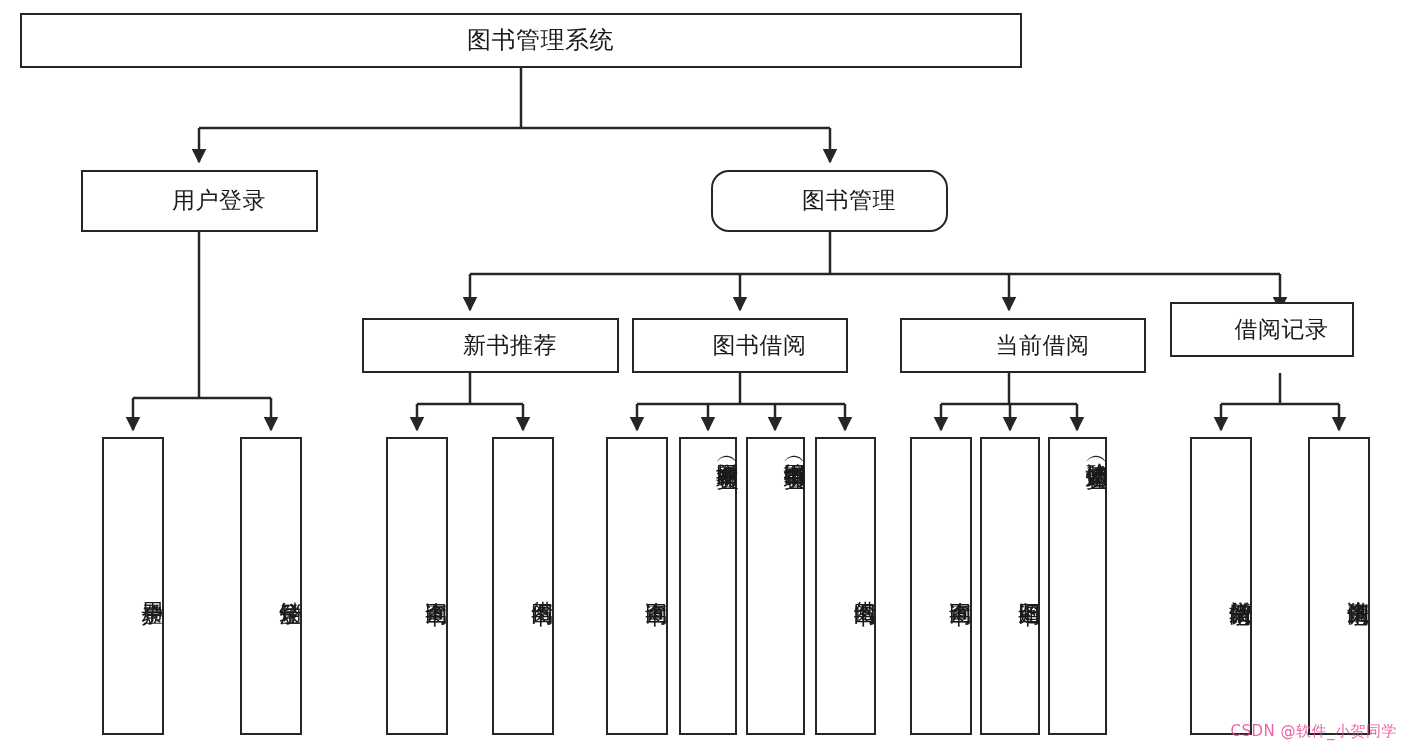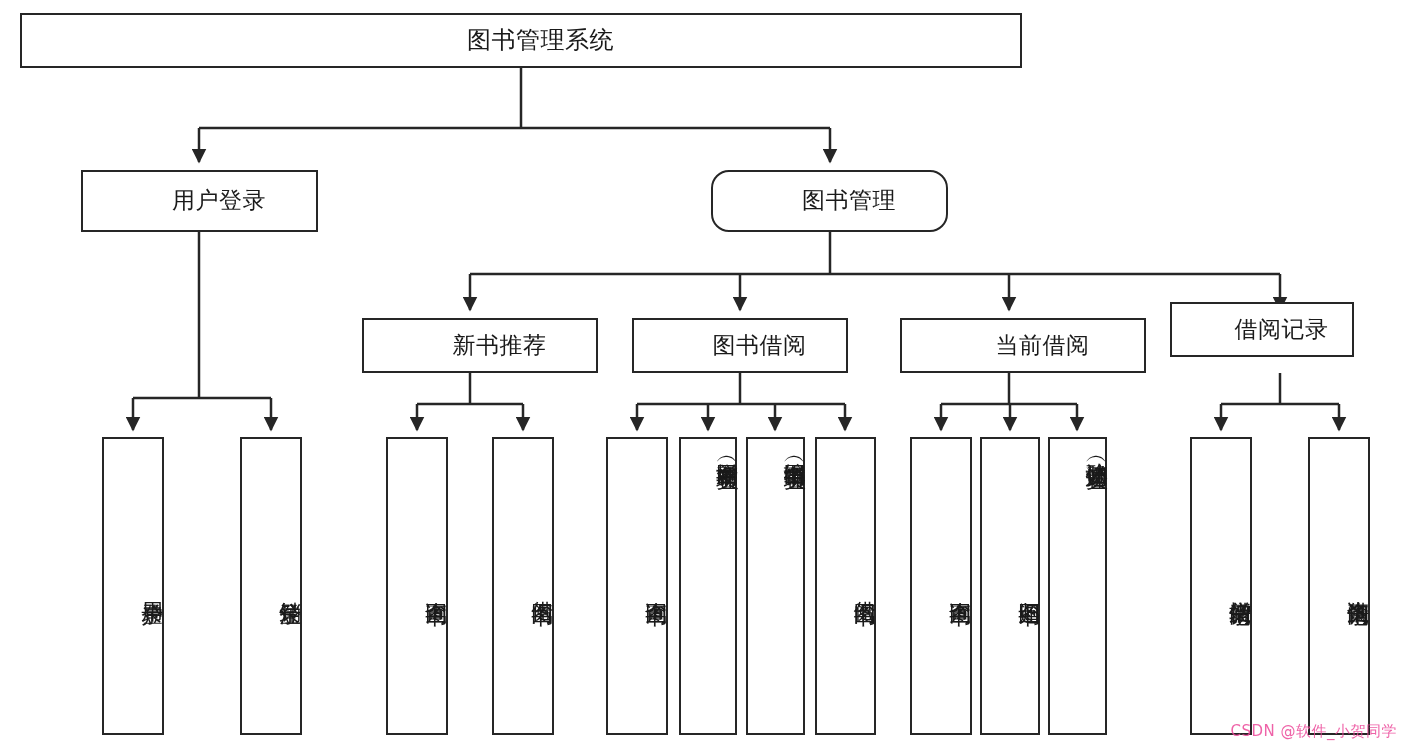--- a/index.html
+++ b/index.html
@@ -133,21 +133,21 @@
   </div>
 
   <div class="node level1" style="left:81px; top:170px; width:237px; height:62px;">
     <span class="node-label">用户登录</span>
   </div>
 
   <div class="node level1" style="left:711px; top:170px; width:237px; height:62px;border-radius:18px;">
     <span class="node-label">图书管理</span>
   </div>
 
-  <div class="node level2" style="left:362px; top:318px; width:236px; height:55px;">
+  <div class="node level2" style="left:362px; top:318px; width:257px; height:55px;">
     <span class="node-label">新书推荐</span>
   </div>
 
   <div class="node level2" style="left:632px; top:318px; width:216px; height:55px;">
     <span class="node-label">图书借阅</span>
   </div>
 
   <div class="node level2" style="left:900px; top:318px; width:246px; height:55px;">
     <span class="node-label">当前借阅</span>
   </div>

